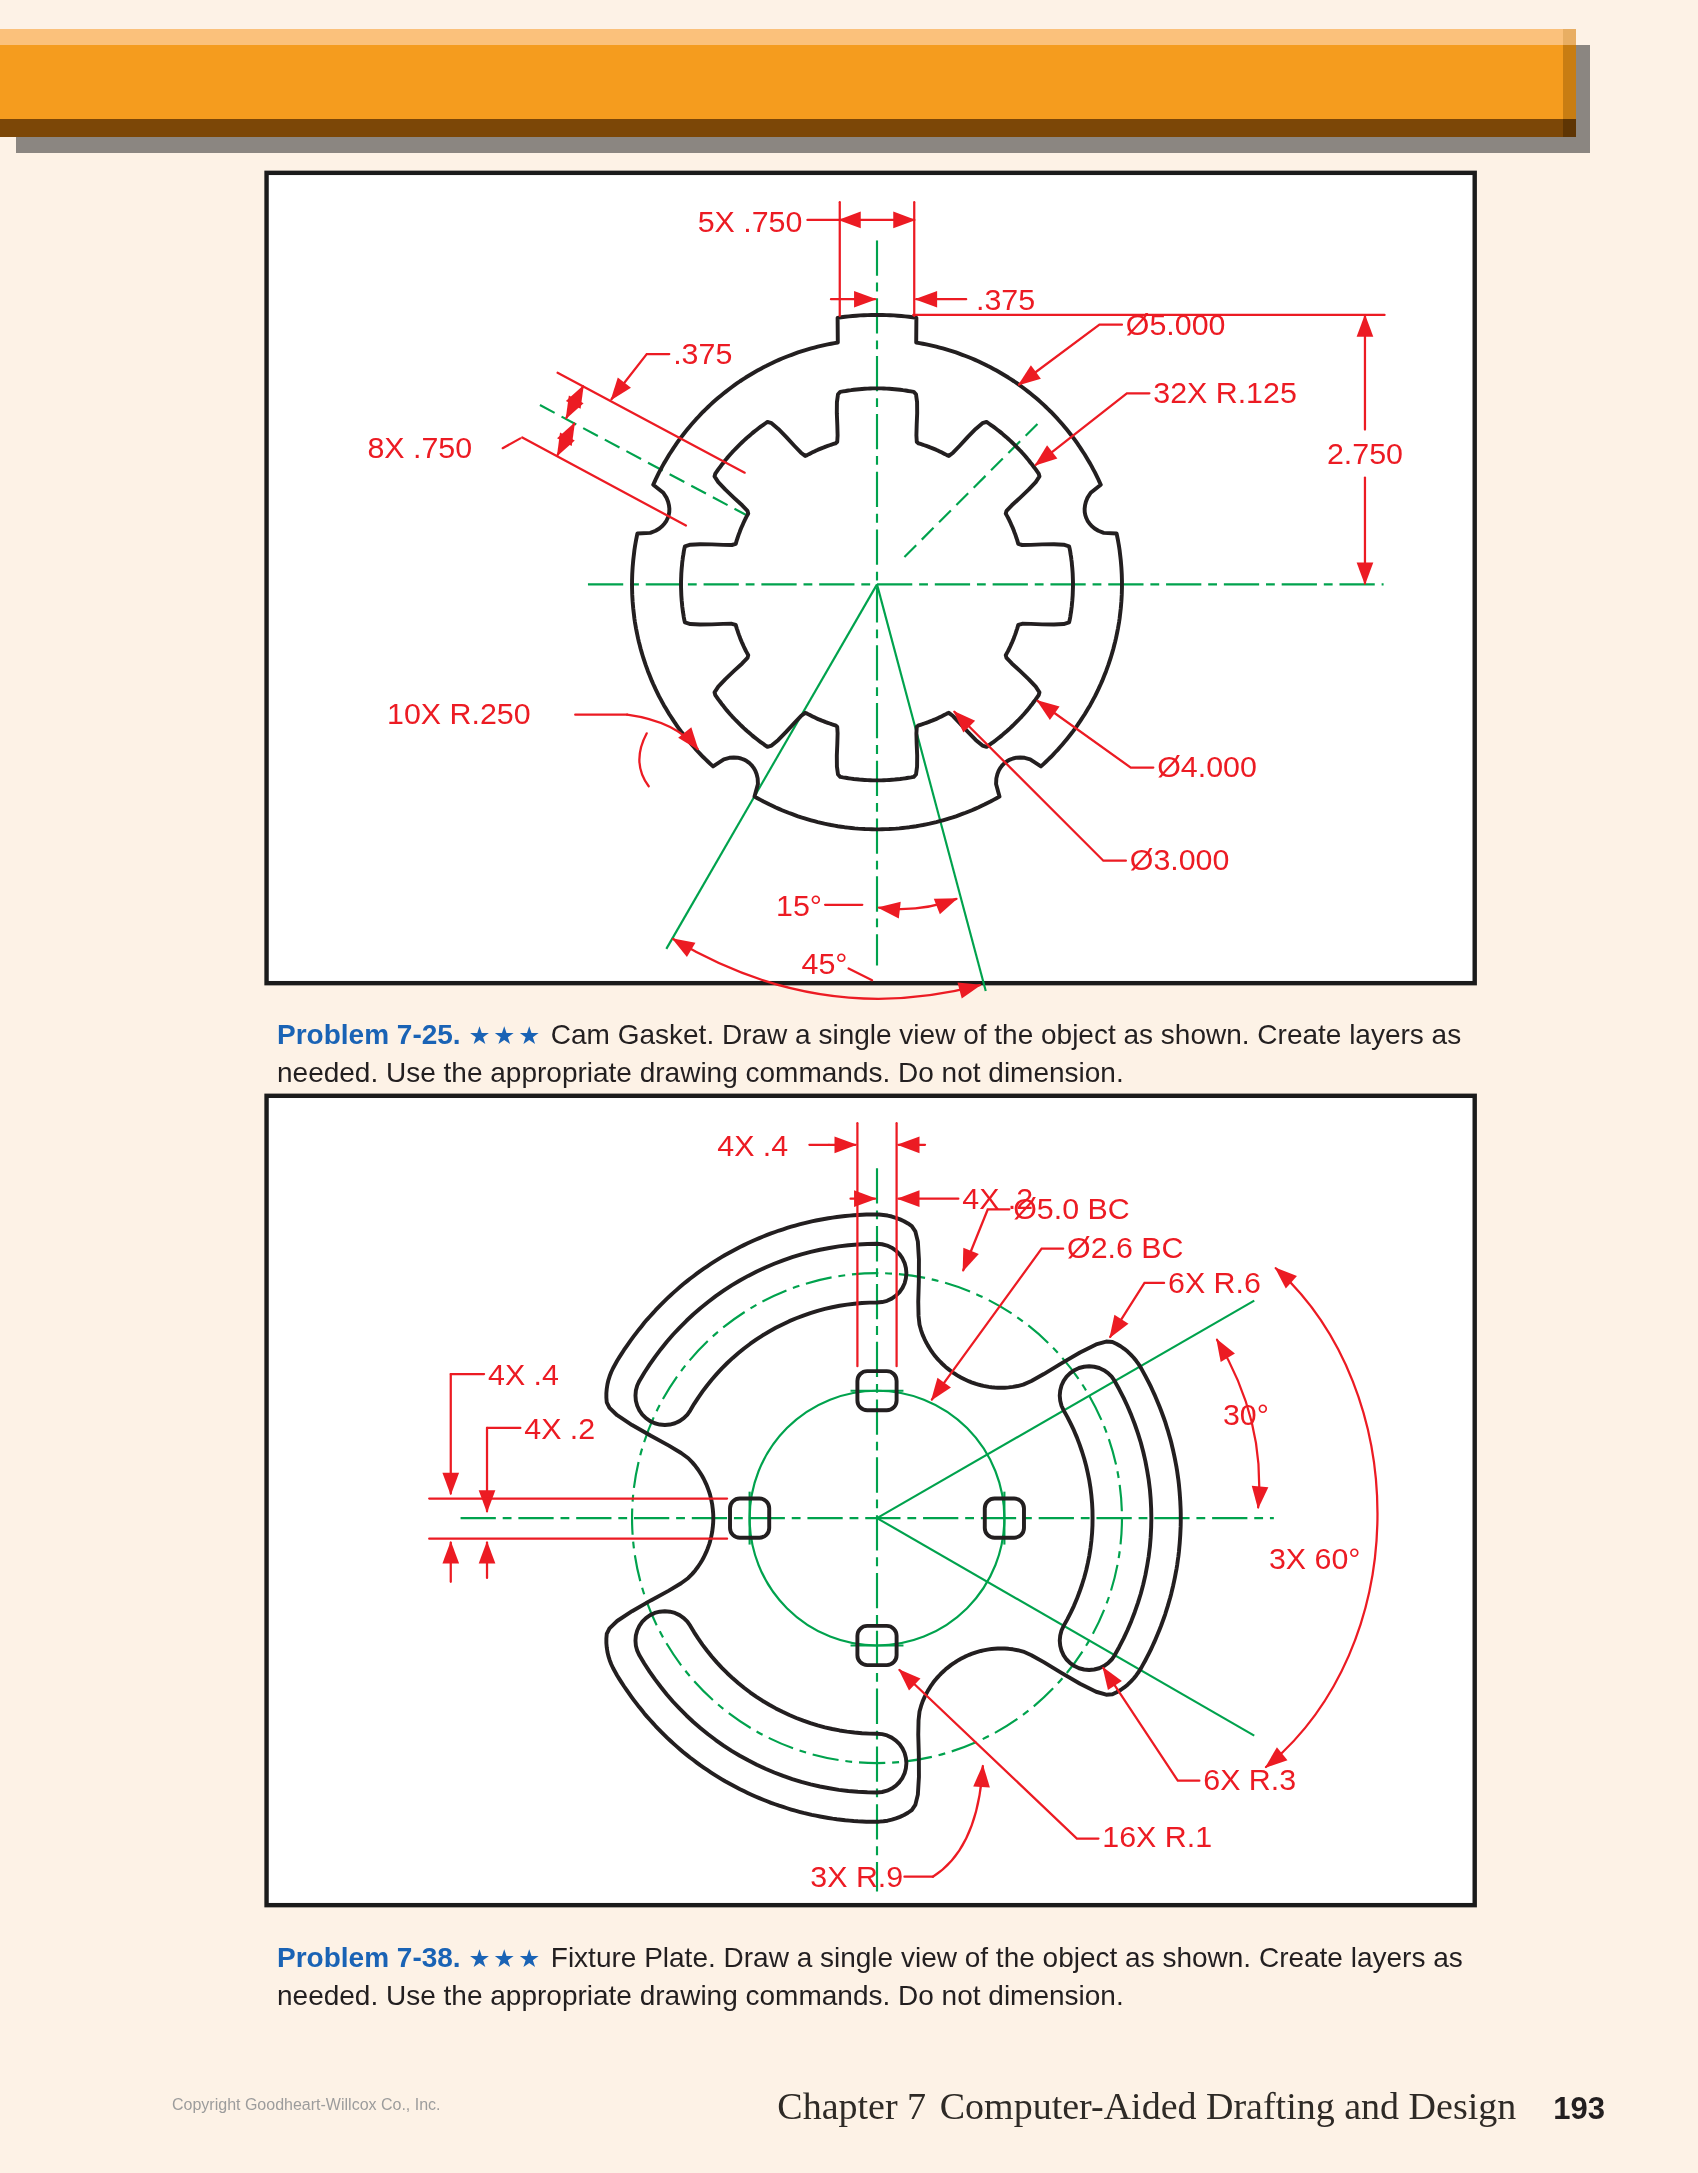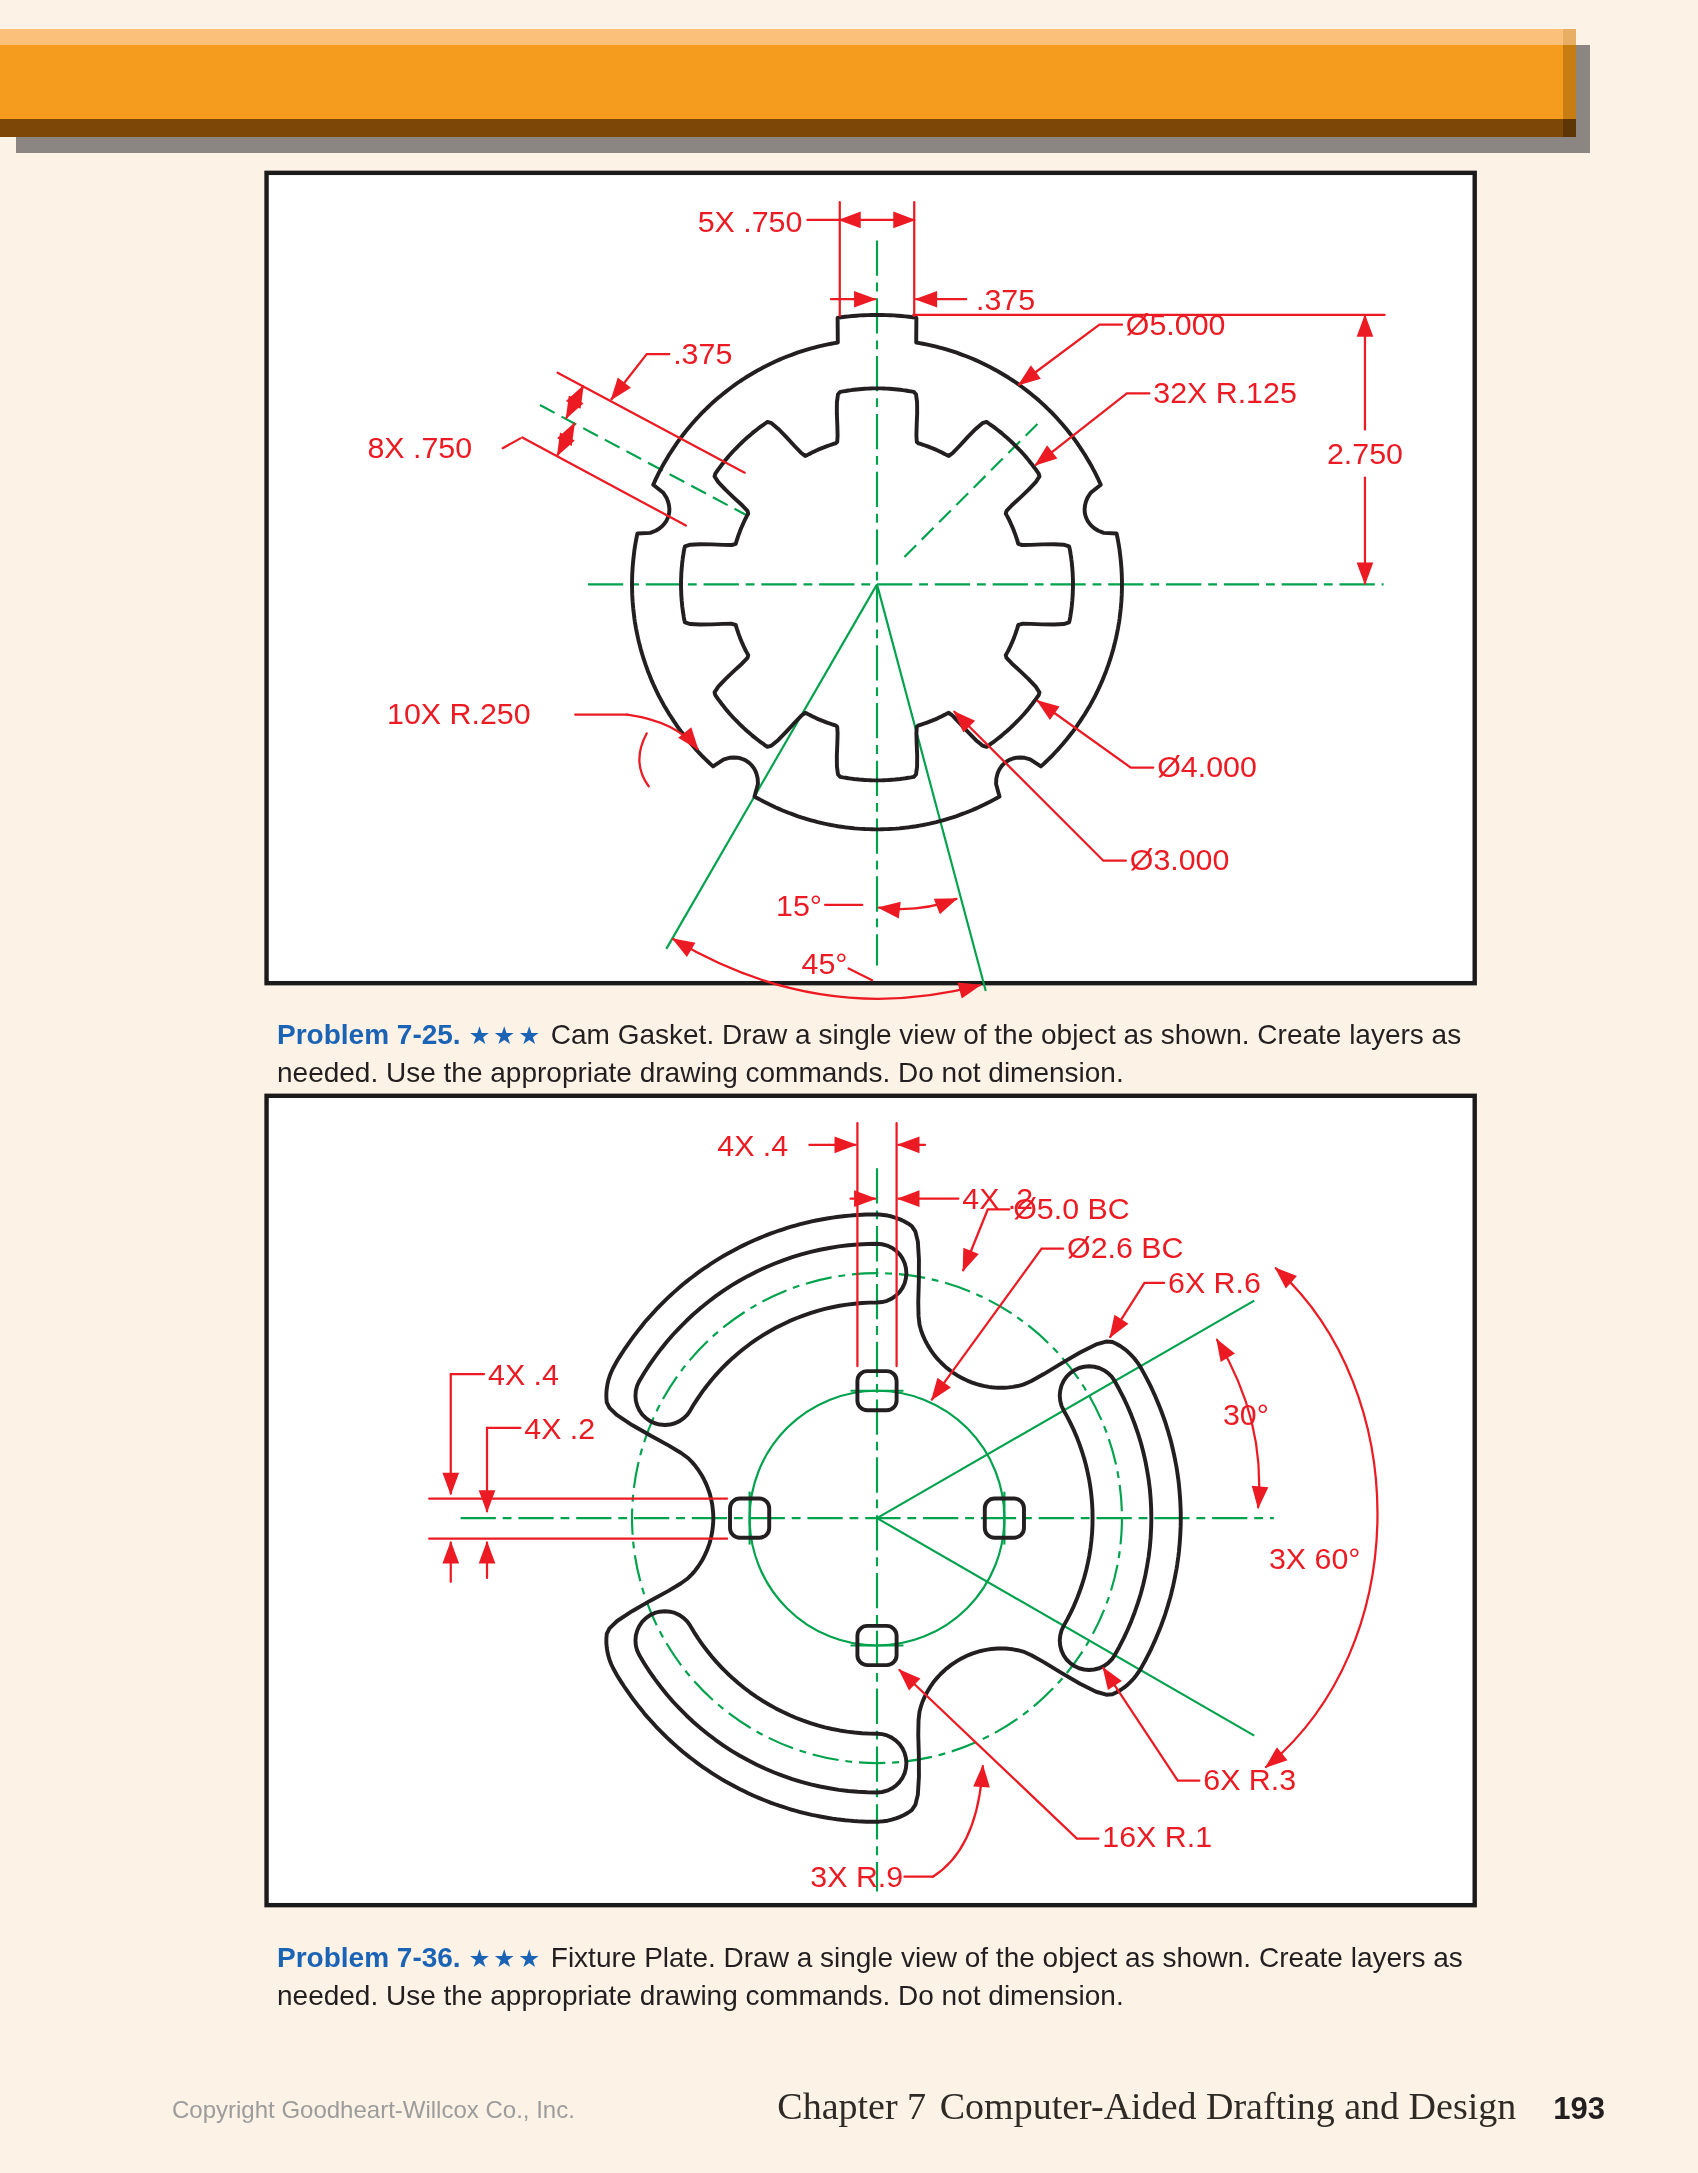--- a/index.html
+++ b/index.html
@@ -8,21 +8,21 @@
   .banner-shadow{position:absolute;left:15.7px;top:45px;width:1574px;height:108px;background:#8b8681;}
   .banner{position:absolute;left:0;top:29px;width:1576px;height:108px;
           background:linear-gradient(180deg,#fbc17b 0 15.7px,#f59c1e 15.7px 90px,#7c4707 90px 108px);}
   .banner .end-bevel{position:absolute;right:0;top:0;width:12.7px;height:100%;
           background:linear-gradient(180deg,#e8ae63 0 15.7px,#c87d12 15.7px 90px,#5e3504 90px 108px);}
   svg{position:absolute;}
   svg text{font-family:"Liberation Sans",sans-serif;font-size:31px;fill:#ec1b23;}
   .caption{position:absolute;left:277px;width:1235px;font-size:28px;line-height:37px;color:#231f20;}
   .caption .plabel{color:#1a63b5;font-weight:bold;}
   .caption .stars{color:#1a63b5;font-size:24.5px;letter-spacing:2.9px;}
-  .footer-copy{position:absolute;left:172px;top:2096px;font-size:24px;color:#9c9c9c;}
+  .footer-copy{position:absolute;left:172px;top:2096px;font-size:16px;color:#9c9c9c;}
   .footer-right{position:absolute;right:94px;top:2084px;display:flex;align-items:baseline;gap:37px;}
   .footer-chapter{font-family:"Liberation Serif",serif;font-size:38px;color:#2e2a26;}
   .footer-chapter .chnum{margin-right:13.7px;}
   .footer-page{font-size:31px;font-weight:bold;color:#231f20;}
 </style>
 </head>
 <body>
 
 <div class="banner-shadow"></div>
 <div class="banner">
@@ -167,21 +167,21 @@
   <text x="1248" y="1454">30°</text>
   <text x="1295" y="1601">3X 60°</text>
   <text x="498" y="1413">4X .4</text>
   <text x="535" y="1468">4X .2</text>
   <text x="1228" y="1826">6X R.3</text>
   <text x="1125" y="1885">16X R.1</text>
   <text x="827" y="1925">3X R.9</text>
 </svg>
 
 <p class="caption" style="top:1911px">
-  <span class="plabel">Problem 7-36.</span>
+  <span class="plabel">Problem 7-38.</span>
   <span class="stars">★★★</span>
   <span>Fixture Plate. Draw a single view of the object as shown. Create layers as needed. Use the appropriate drawing commands. Do not dimension.</span>
 </p>
 
 <div class="footer-copy">Copyright Goodheart-Willcox Co., Inc.</div>
 <div class="footer-right">
   <div class="footer-chapter">
     <span class="chnum">Chapter 7</span><span>Computer-Aided Drafting and Design</span>
   </div>
   <div class="footer-page">193</div>

